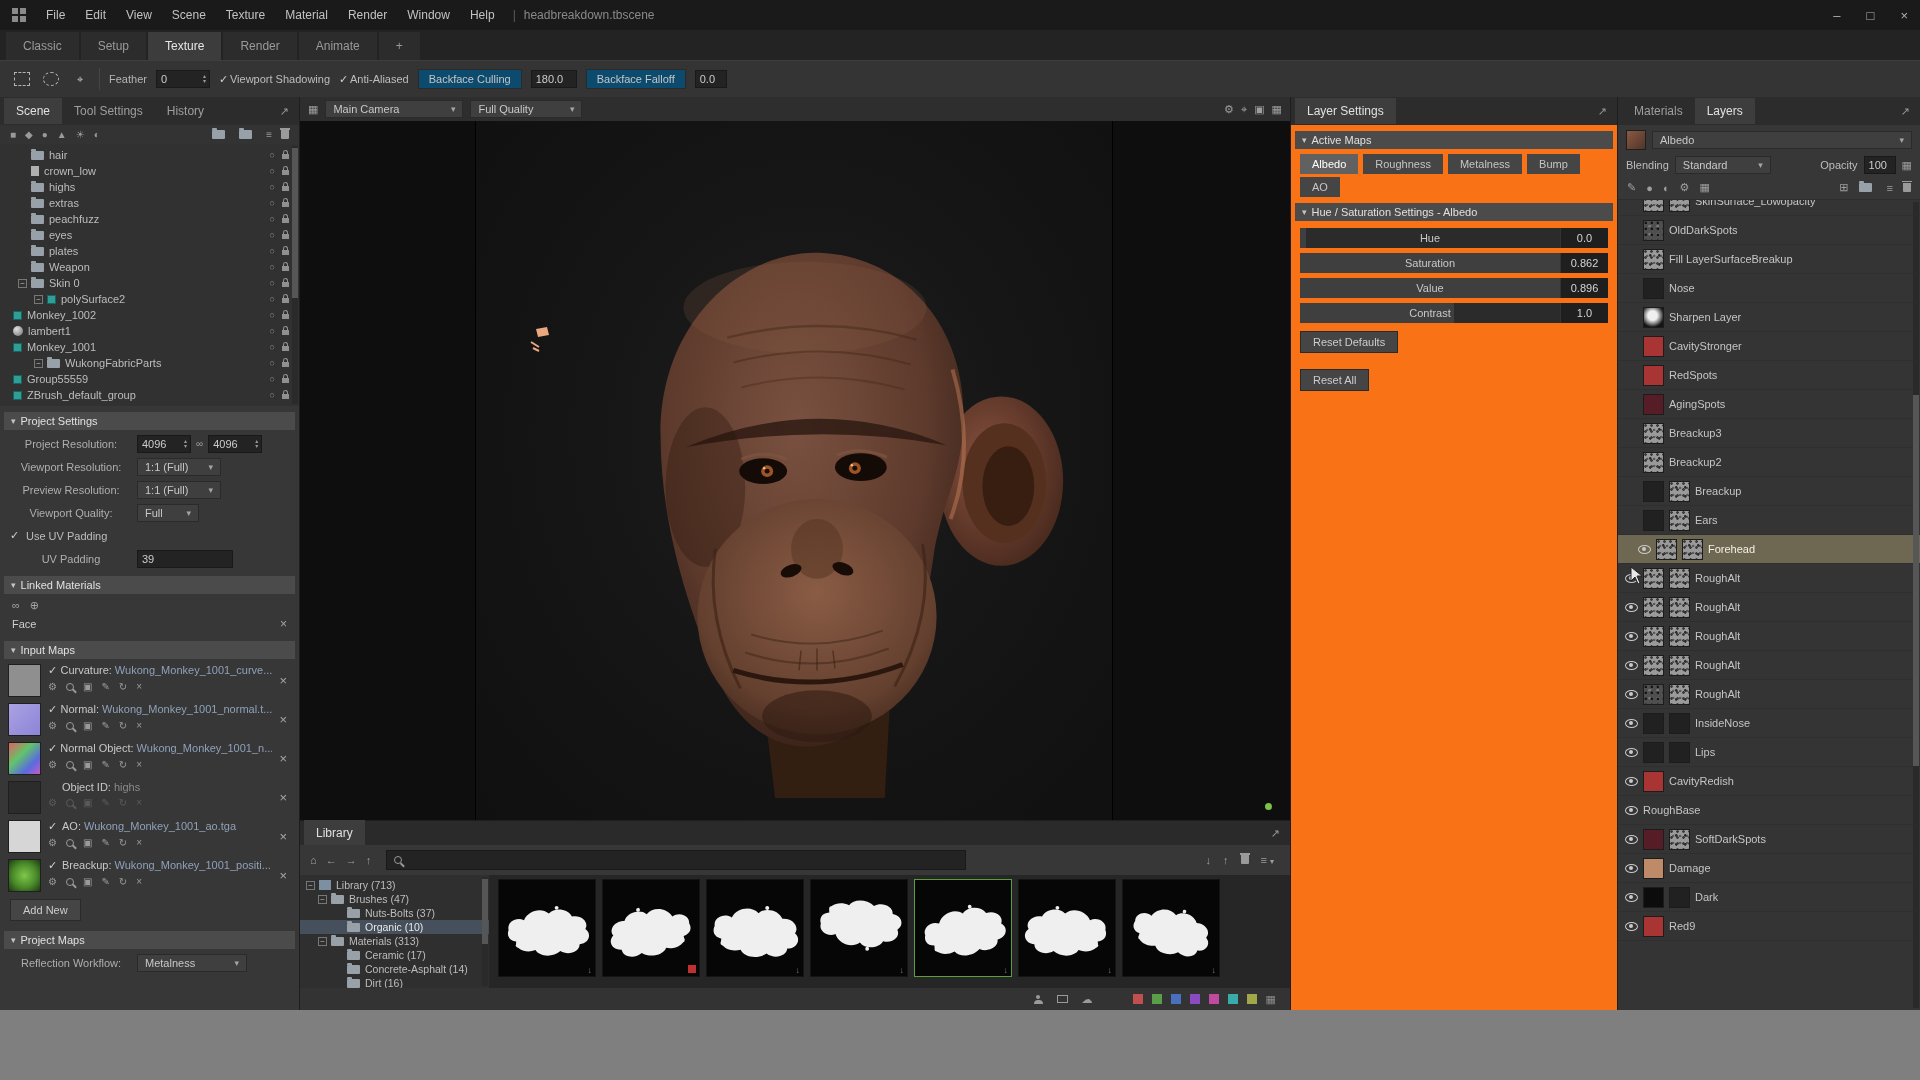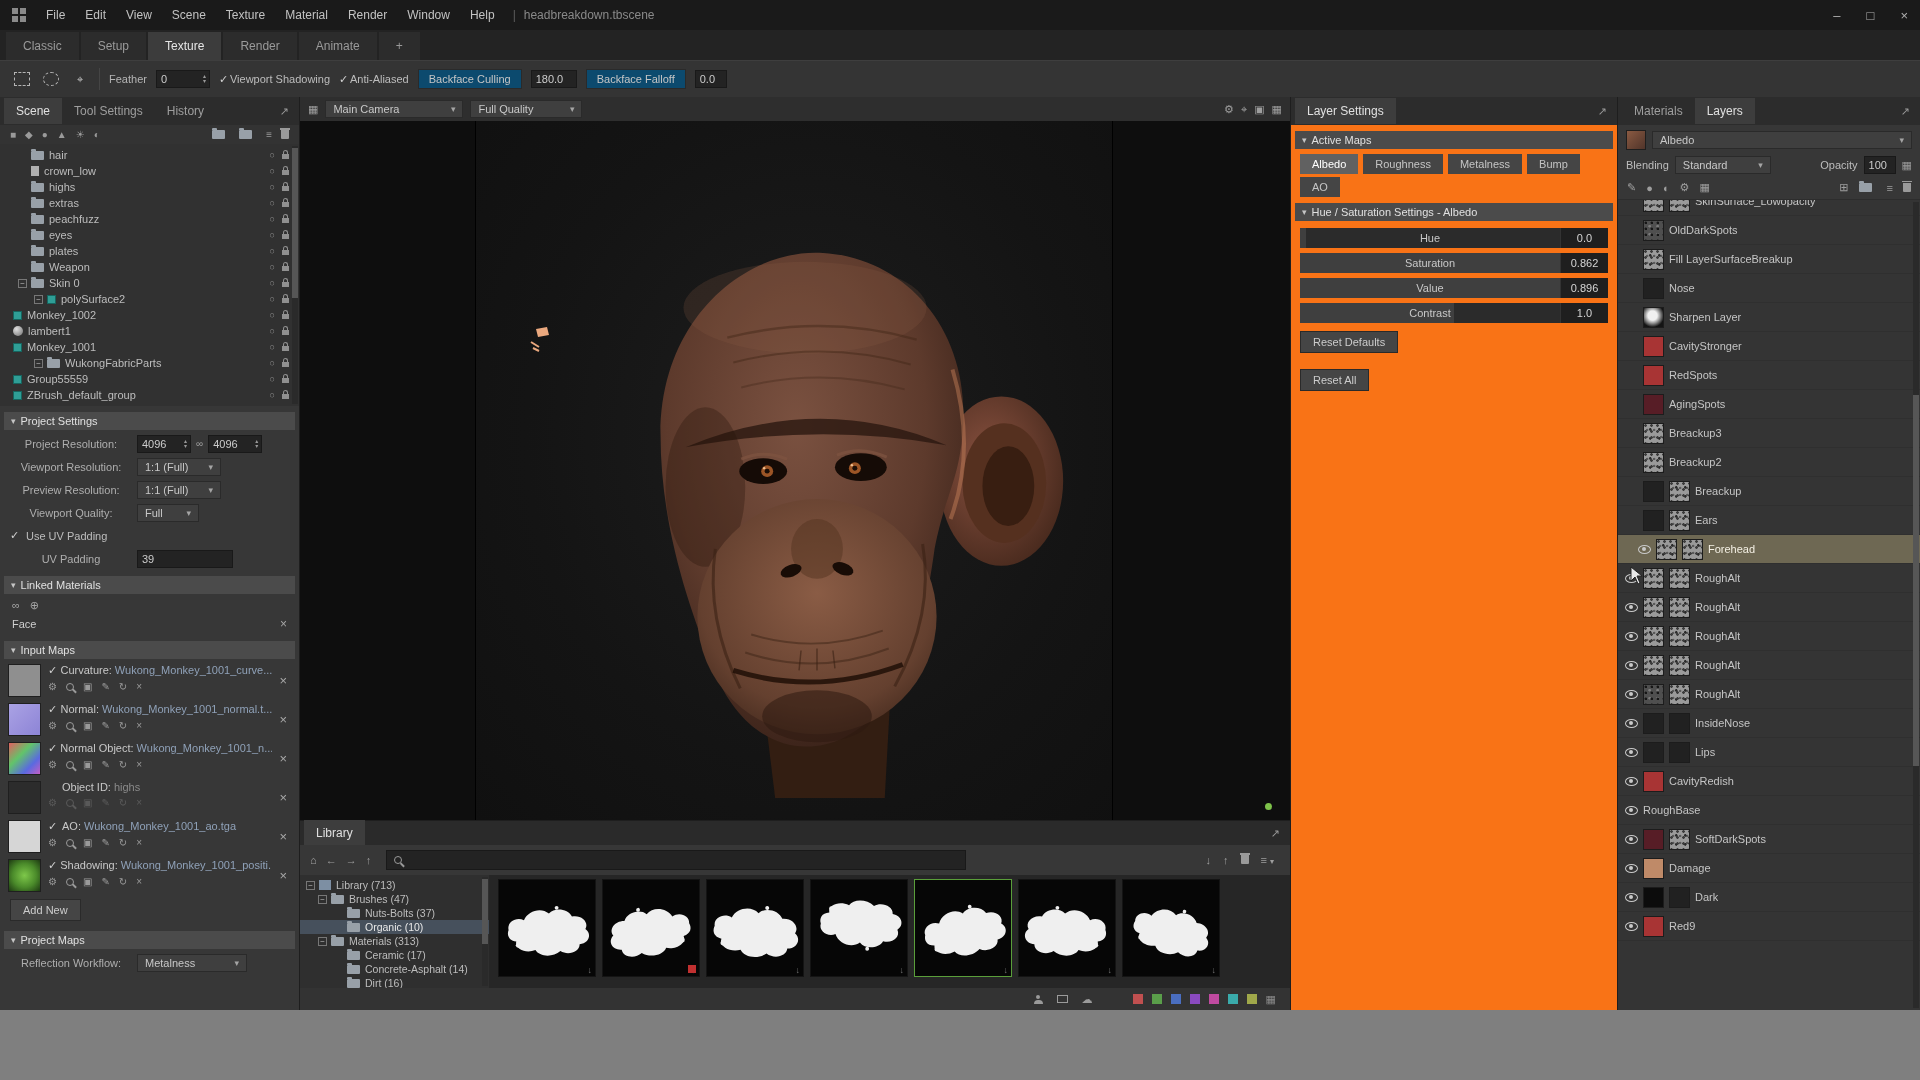--- a/index.html
+++ b/index.html
@@ -714,21 +714,21 @@
             </div>
           </div>
           <span class="im-remove">×</span>
         </div>
 
         <div class="im-entry">
           <span class="im-thumb im-thick"></span>
           <div class="im-main">
             <div class="im-title">
               <span class="chk">✓</span>
-              <span class="im-label">Shadowing:</span>
+              <span class="im-label">Breackup:</span>
               <span class="im-file">Wukong_Monkey_1001_positi...</span>
             </div>
             <div class="im-icons">
               <span>⚙</span>
               <span class="icon-search"></span>
               <span>▣</span>
               <span>✎</span>
               <span>↻</span>
               <span>×</span>
             </div>

